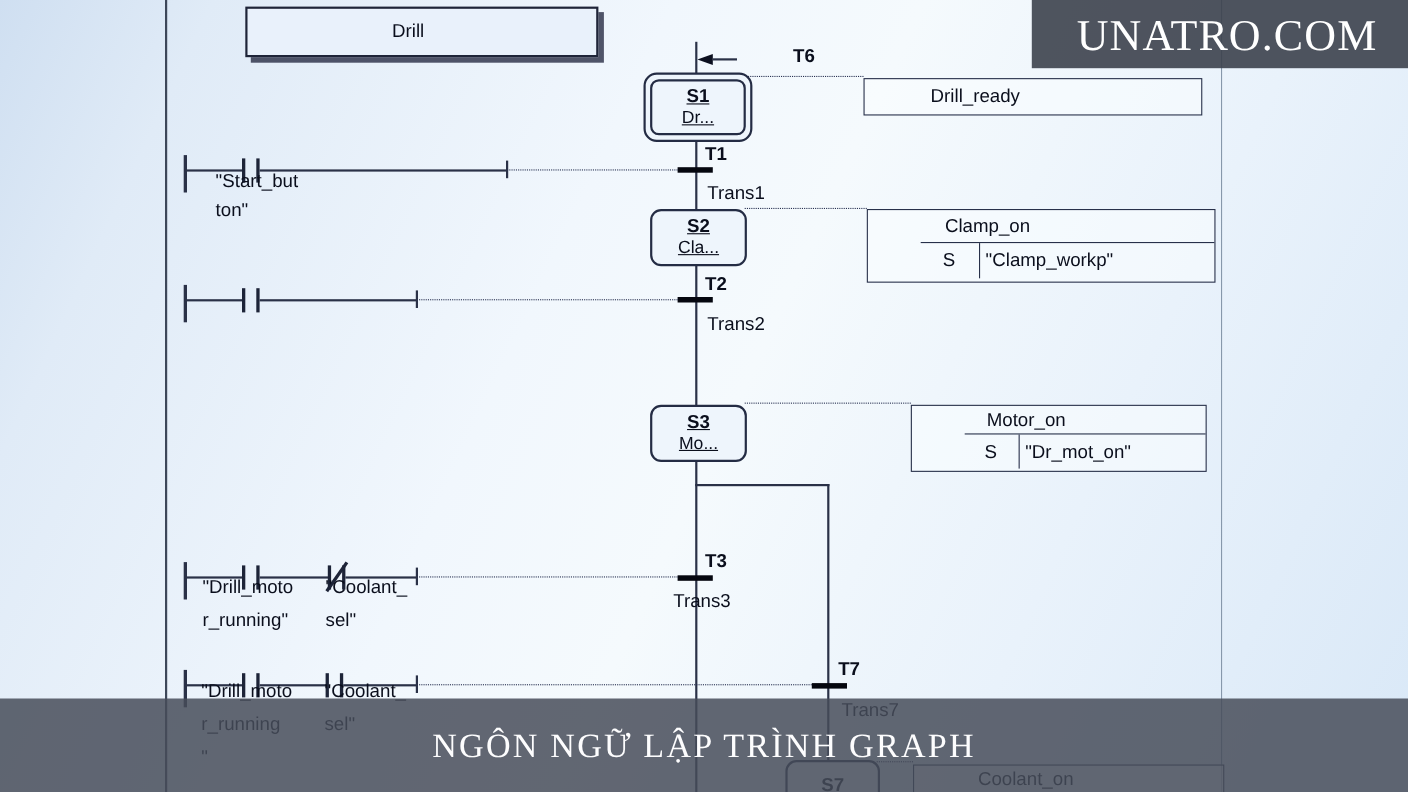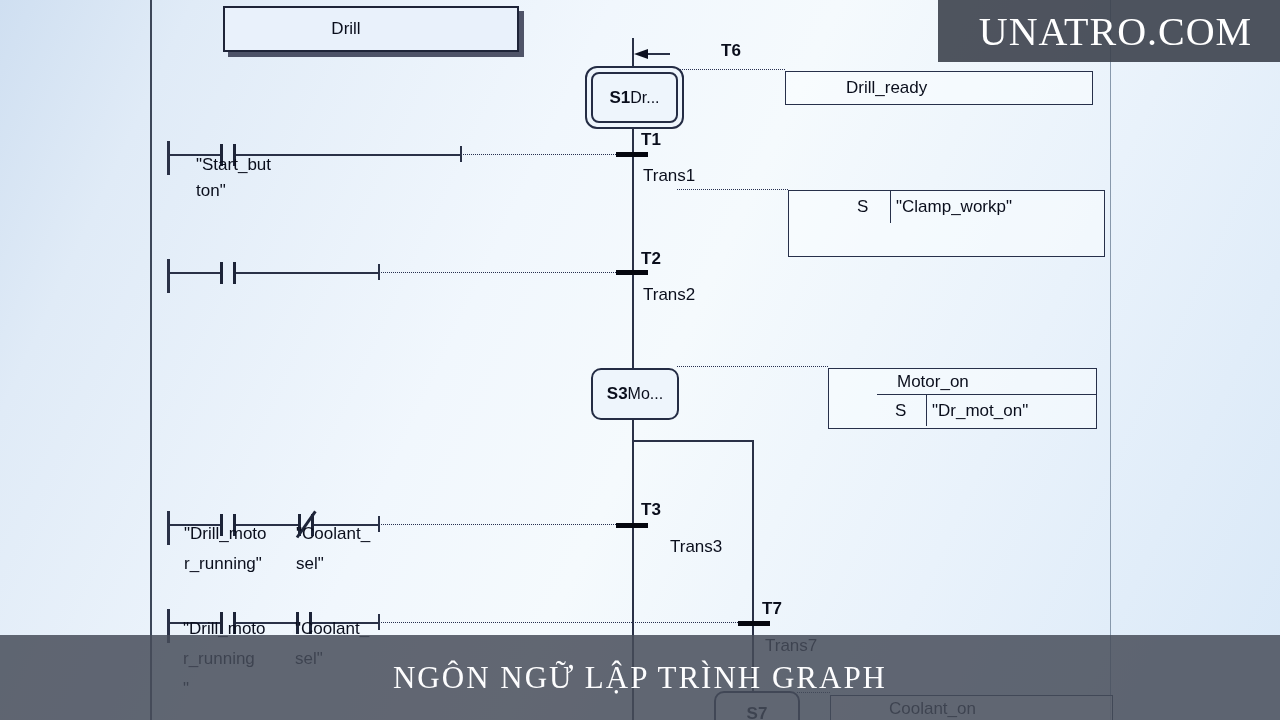--- a/index.html
+++ b/index.html
@@ -1,29 +1,29 @@
 <!DOCTYPE html>
 <html><head>
 <meta charset="utf-8">
 <style>
   html,body{margin:0;padding:0;background:#9aa7b8;}
   #screen{
     position:relative;width:1280px;height:720px;overflow:hidden;
     background:linear-gradient(115deg,#cfdff1 0%,#e0ebf7 12%,#f1f7fd 38%,#f5fafd 52%,#e9f2fb 74%,#d9e8f7 100%);
     font-family:"Liberation Sans","DejaVu Sans",sans-serif;color:#0a0e1c;
   }
-  .abs{position:absolute;}
+  .abs{position:absolute;padding-left:25px;}
   .vline{position:absolute;width:2px;background:#2a3147;}
   .hline{position:absolute;height:2px;background:#2a3147;}
   .dot{position:absolute;height:0;border-top:1px dotted #273050;}
   .tick{position:absolute;width:2px;background:#2a3147;}
   .cbar{position:absolute;width:3px;height:22px;background:#1d2438;}
   .tbar{position:absolute;width:32px;height:5px;background:#05070f;}
   .step{position:absolute;border:2px solid #242c44;border-radius:10px;background:#eef5fc;
-        display:flex;flex-direction:row;align-items:center;justify-content:center;line-height:20px;}
+        display:flex;flex-direction:column;align-items:center;justify-content:center;line-height:20px;text-decoration:underline;}
   .step .sid{font-weight:bold;font-size:17px;}
   .step .snm{font-size:16px;}
   .abox{position:absolute;border:1.5px solid #27304a;background:rgba(250,253,255,0.55);font-size:17px;padding-left:48px;}
   .abox .ttl{height:29px;border-bottom:1.5px solid #27304a;display:flex;align-items:center;}
   .abox .row{display:flex;align-items:center;}
   .tlabel{position:absolute;font-weight:bold;font-size:17px;}
   .tname{position:absolute;font-size:17px;}
   .clabel{position:absolute;font-size:17px;line-height:26px;white-space:pre;}
   .banner{position:absolute;left:0;top:635px;width:1280px;height:85px;background:rgba(70,76,89,0.85);
           display:flex;align-items:center;justify-content:center;z-index:40;}
@@ -55,51 +55,58 @@
   <div class="arrowhead" style="left:634px;top:49px;"></div>
   <div class="hline" style="left:648px;top:53px;width:22px;"></div>
   <div class="tlabel" style="left:677px;top:41px;margin-left:44px;">T6</div>
 
   <div class="step" style="left:585px;top:66px;width:95px;height:59px;border-radius:12px;padding:0;">
     <div style="position:absolute;left:4px;top:4px;right:4px;bottom:4px;border:2px solid #242c44;border-radius:8px;"></div>
     <div class="sid">S1</div>
     <div class="snm">Dr...</div>
   </div>
 
+  <div class="step" style="left:591px;top:190px;width:84px;height:48px;">
+    <div class="sid">S2</div>
+    <div class="snm">Cla...</div>
+  </div>
 
   <div class="step" style="left:591px;top:368px;width:84px;height:48px;">
     <div class="sid">S3</div>
     <div class="snm">Mo...</div>
   </div>
 
   <div class="step" style="left:714px;top:691px;width:82px;height:48px;">
     <div class="sid" style="margin-bottom:6px;">S7</div>
   </div>
 
   <div class="tbar" style="left:616px;top:152px;"></div>
   <div class="tlabel" style="left:641px;top:130px;">T1</div>
   <div class="tname" style="left:643px;top:166px;">Trans1</div>
 
   <div class="tbar" style="left:616px;top:270px;"></div>
   <div class="tlabel" style="left:641px;top:249px;">T2</div>
   <div class="tname" style="left:643px;top:285px;">Trans2</div>
 
   <div class="tbar" style="left:616px;top:523px;"></div>
   <div class="tlabel" style="left:641px;top:500px;">T3</div>
-  <div class="tname" style="left:670px;top:537px;">Trans3</div>
+  <div class="tname" style="left:612px;top:537px;">Trans3</div>
 
   <div class="tbar" style="left:738px;top:621px;"></div>
   <div class="tlabel" style="left:762px;top:599px;">T7</div>
   <div class="tname" style="left:765px;top:636px;">Trans7</div>
 
   <div class="abox" style="left:785px;top:71px;width:258px;height:32px;display:flex;align-items:center;">
     <span style="padding-left:12px;">Drill_ready</span>
   </div>
 
   <div class="abox" style="left:788px;top:190px;width:267px;height:65px;">
+    <div class="ttl">
+        <span style="padding-left:22px;">Clamp_on</span>
+      </div>
     <div class="row" style="height:32px;">
       <div style="width:54px;height:100%;border-right:1.5px solid #27304a;display:flex;align-items:center;padding-left:20px;box-sizing:border-box;">S</div>
       <div style="padding-left:5px;">"Clamp_workp"</div>
     </div>
   </div>
 
   <div class="abox" style="left:828px;top:368px;width:219px;height:59px;">
     <div class="ttl" style="height:25px;">
         <span style="padding-left:20px;">Motor_on</span>
       </div>

